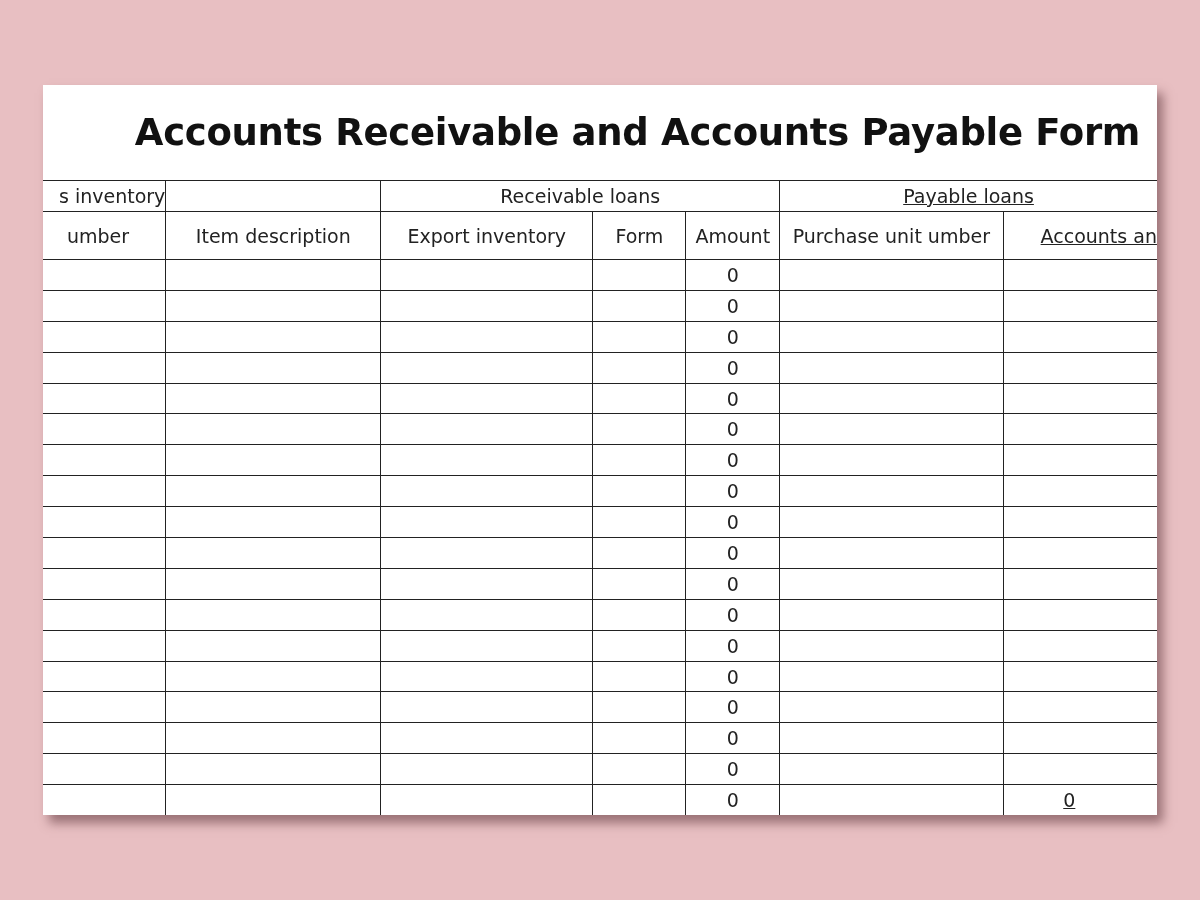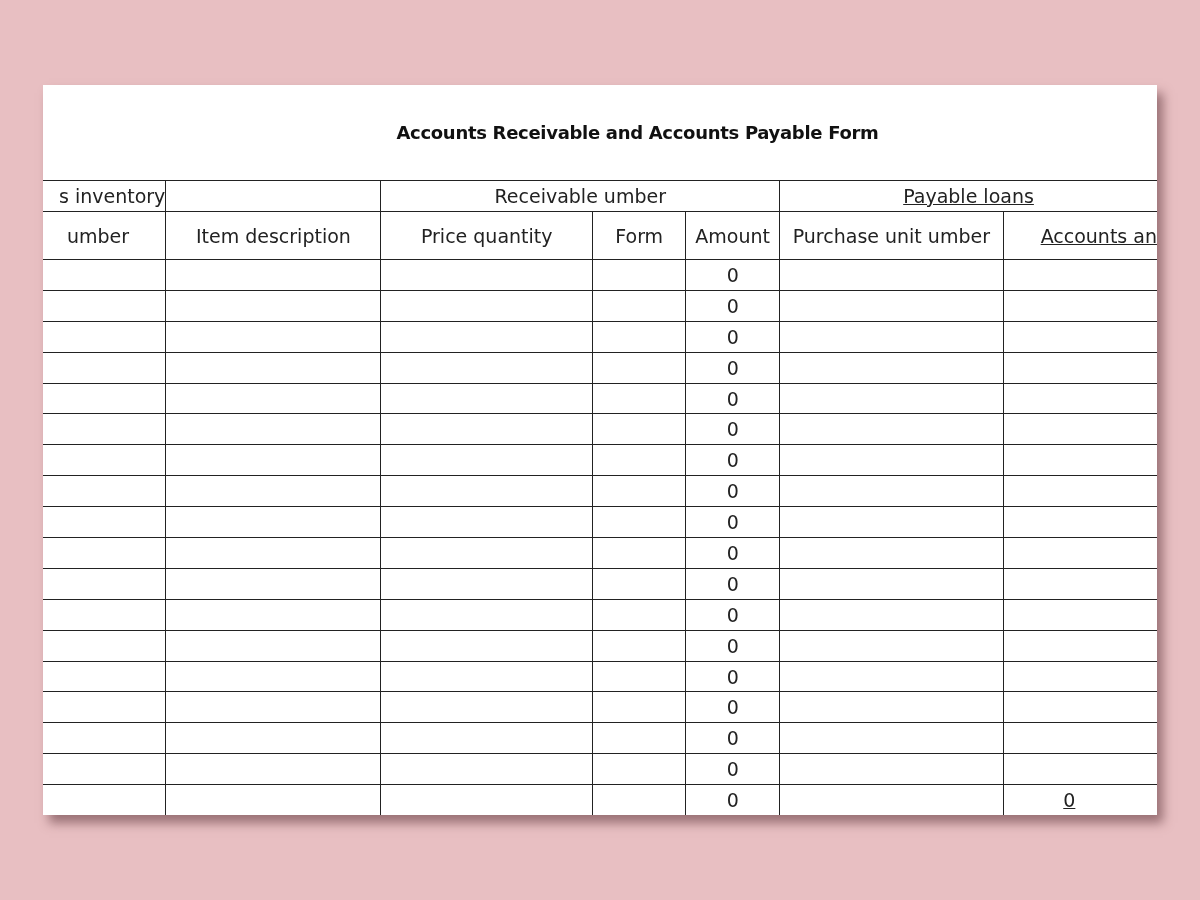--- a/index.html
+++ b/index.html
@@ -1,18 +1,18 @@
 <!DOCTYPE html>
 <html><head>
 <meta charset="utf-8">
 <style>
   html,body{margin:0;padding:0;}
   body{width:1200px;height:900px;background:#e8bfc2;position:relative;overflow:hidden;font-family:"DejaVu Sans","Liberation Sans",sans-serif;}
   .sheet{position:absolute;left:43px;top:85px;width:1114px;height:730px;background:#fff;box-shadow:6px 8px 10px rgba(90,50,55,0.55);overflow:hidden;}
-  .title{position:absolute;left:0;top:0;width:1114px;height:95px;display:flex;align-items:center;justify-content:center;font-family:"DejaVu Sans",sans-serif;font-weight:bold;font-size:18px;color:#111;letter-spacing:-0.3px;padding-left:75px;box-sizing:border-box;}
+  .title{position:absolute;left:0;top:0;width:1114px;height:95px;display:flex;align-items:center;justify-content:center;font-family:"DejaVu Sans",sans-serif;font-weight:bold;font-size:37px;color:#111;letter-spacing:-0.3px;padding-left:75px;box-sizing:border-box;}
   table{position:absolute;left:0;top:95px;border-collapse:collapse;table-layout:fixed;}
   td{border:1.5px solid #222;padding:0;font-size:19px;color:#222;white-space:nowrap;overflow:hidden;box-sizing:border-box;}
   td.first{border-left:none;padding-left:24px;}
   td.last{border-right:none;text-decoration:underline;}
   tr.group td{height:31px;text-align:center;}
   tr.head td{height:48px;text-align:center;}
   tr.data td{height:30.9px;text-align:center;}
   td.num{text-align:center;}
   td.numr{text-align:right;padding-right:22px;}
   .cut-left{text-align:left !important;}
@@ -30,27 +30,27 @@
         <col style="width:213px">
         <col style="width:94px">
         <col style="width:94px">
         <col style="width:224px">
         <col style="width:152px">
     </colgroup>
     <tbody id="tbody">
       <tr class="group">
         <td class="first g-inv" style="padding-left:16px;">s inventory</td>
         <td></td>
-        <td colspan="3">Receivable umber</td>
+        <td colspan="3">Receivable loans</td>
         <td colspan="2" class="last" style="padding-left:0;">Payable loans</td>
       </tr>
       <tr class="head">
         <td class="first cut-left">umber</td>
         <td>Item description</td>
-        <td>Price quantity</td>
+        <td>Export inventory</td>
         <td>Form</td>
         <td>Amount</td>
         <td>Purchase unit umber</td>
         <td class="last" style="text-align:left;padding-left:37px;">Accounts an</td>
       </tr>
     <tr class="data">
           <td class="first"></td>
           <td></td>
           <td></td>
           <td></td>

